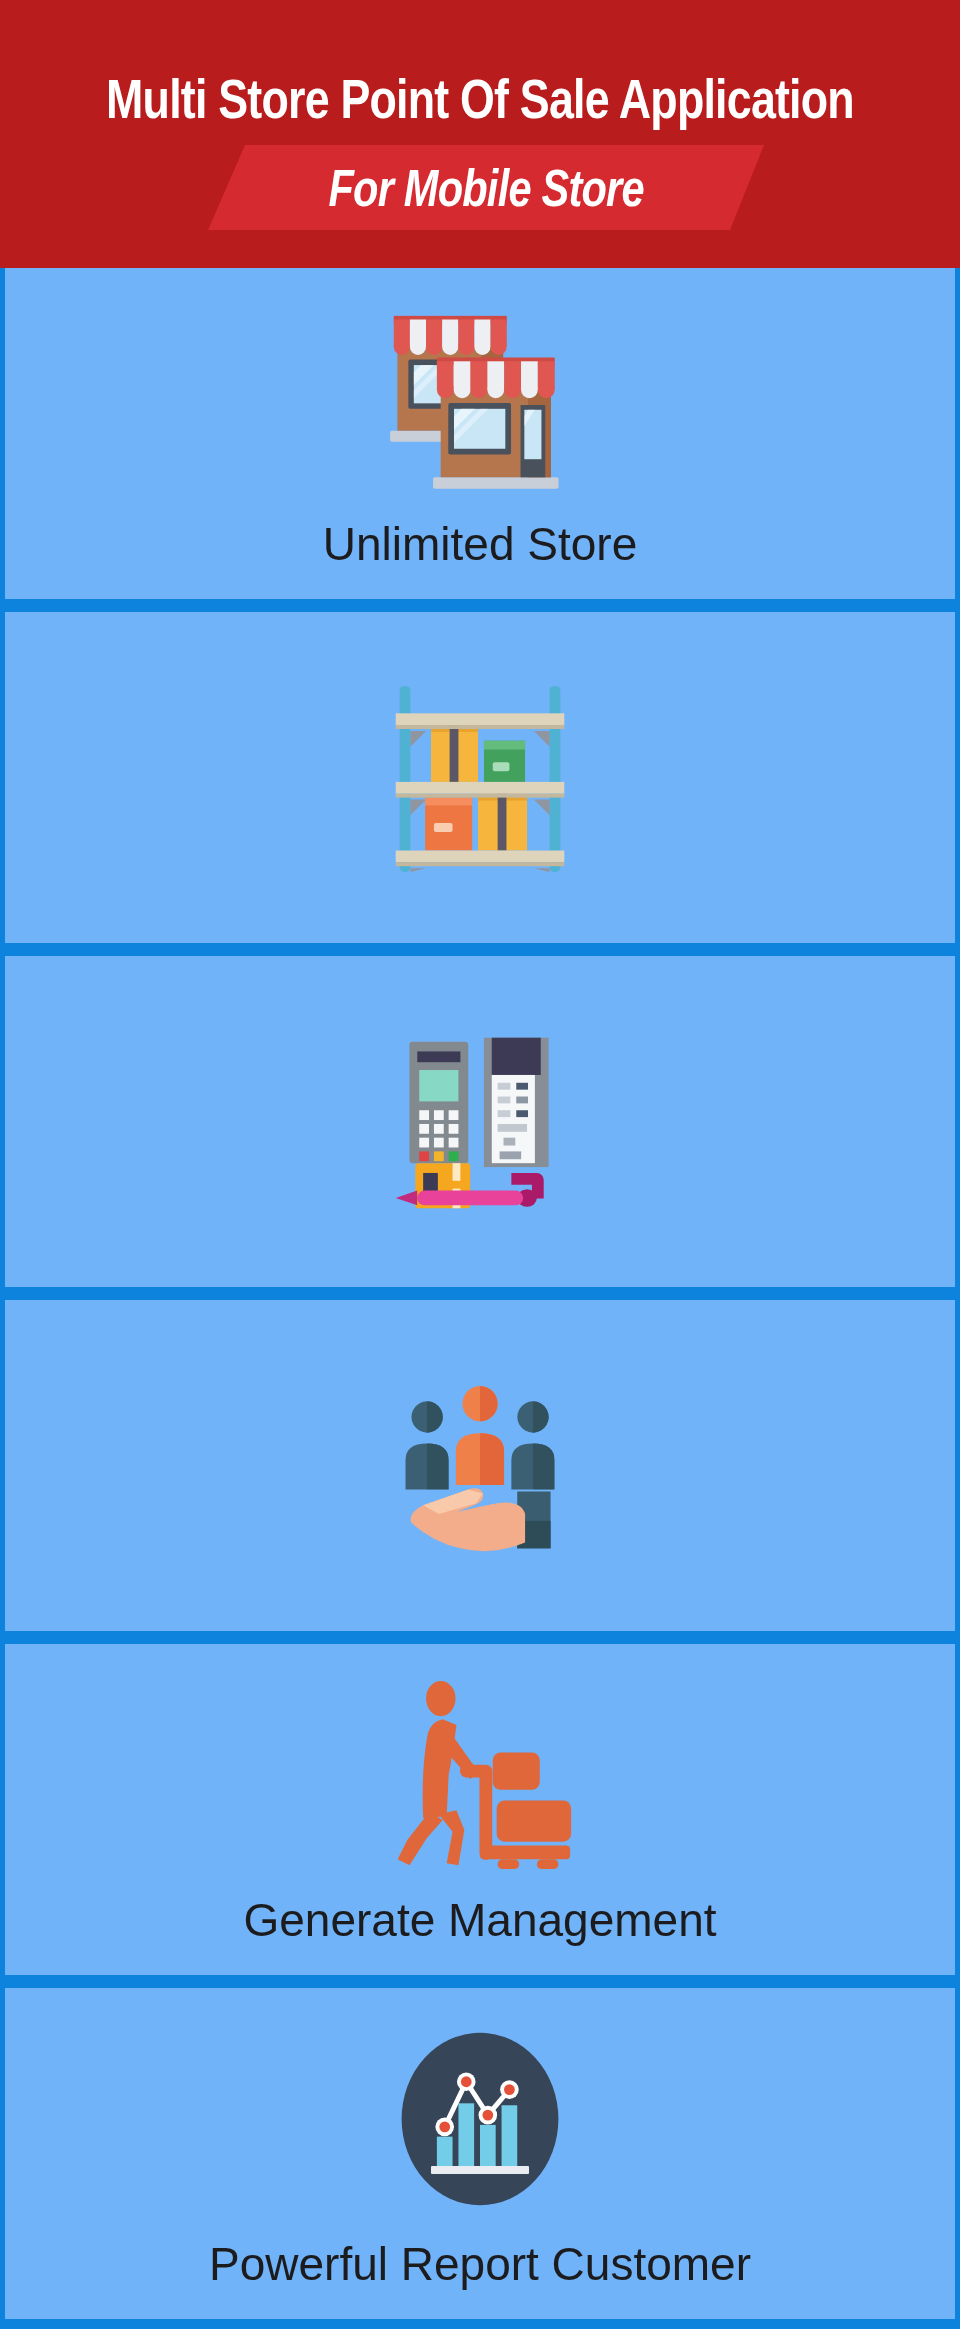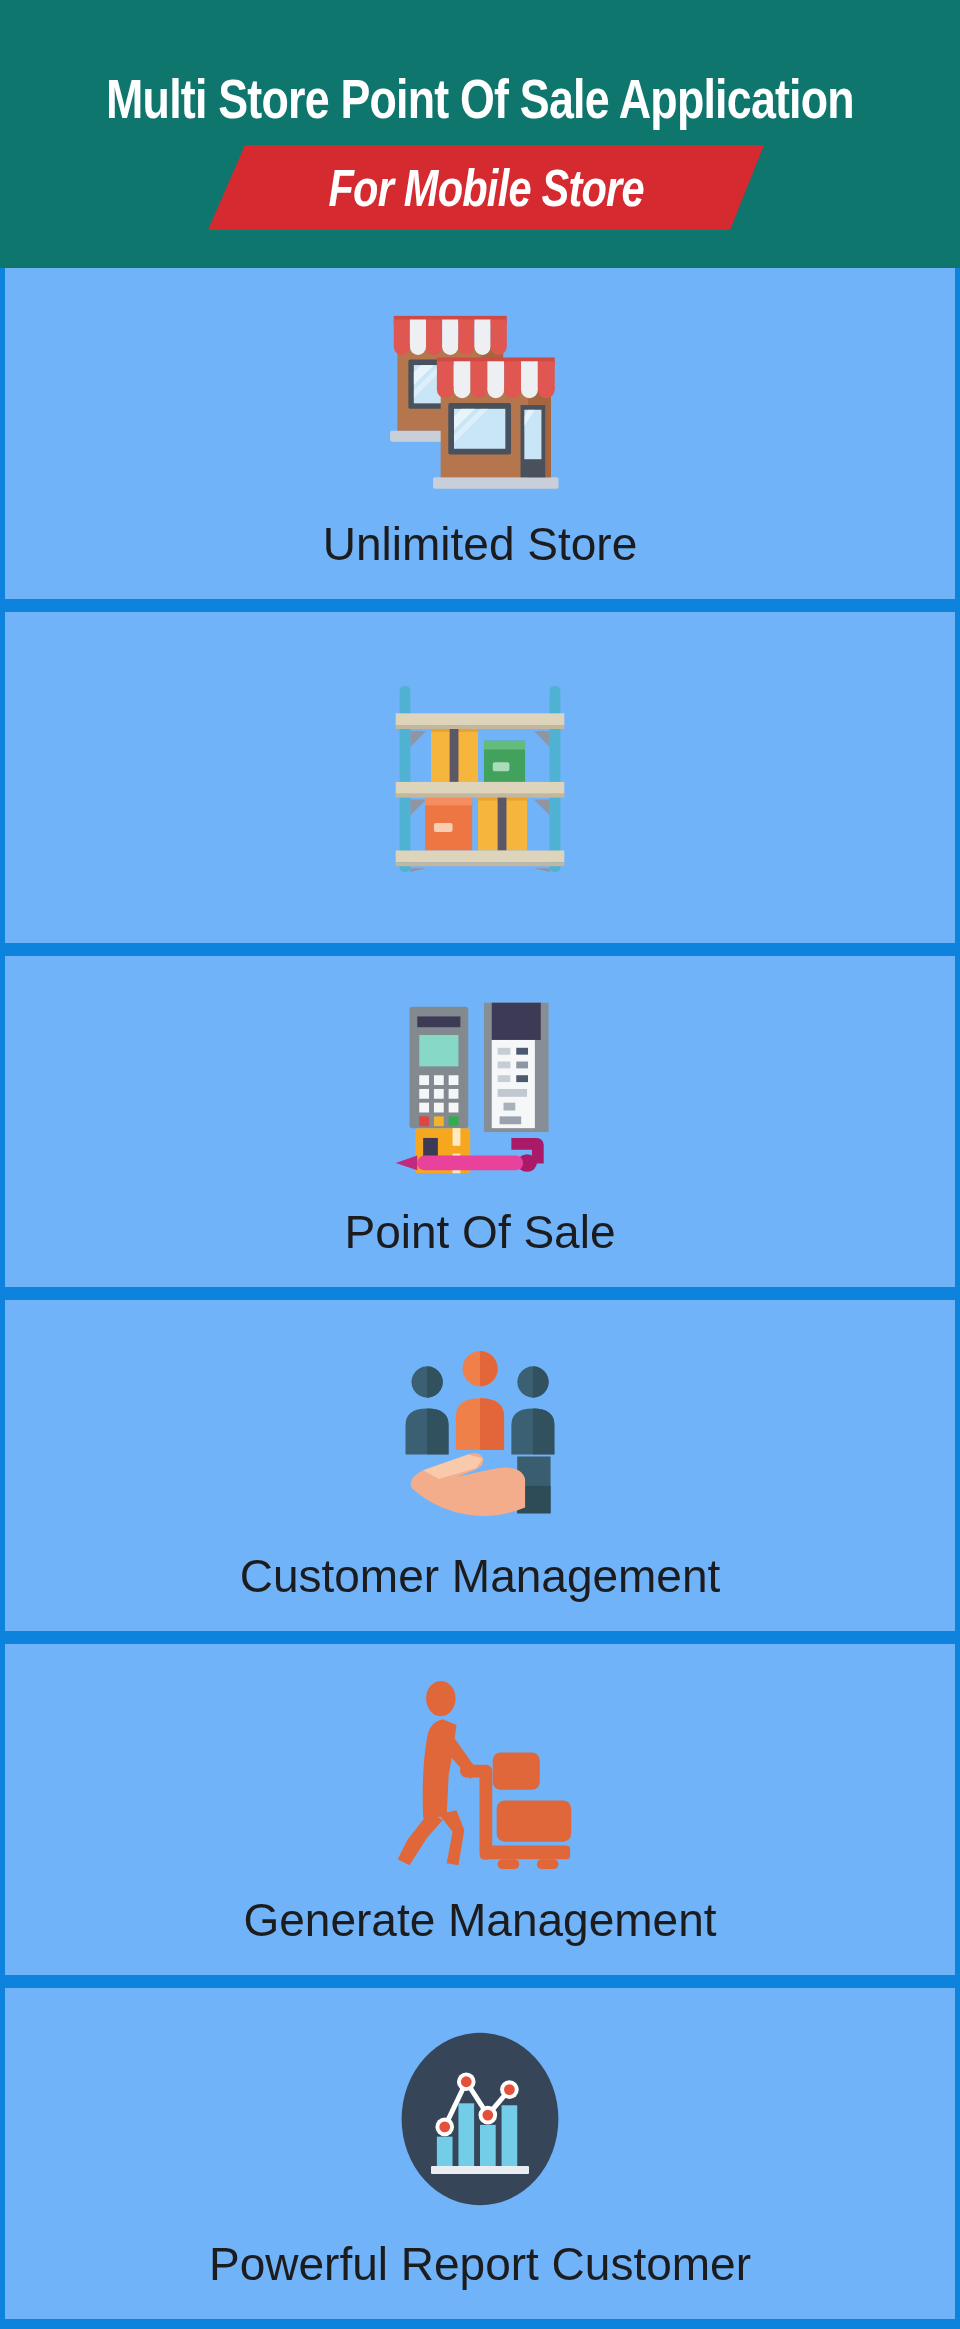--- a/index.html
+++ b/index.html
@@ -7,21 +7,21 @@
   body {
     height: 2329px;
     background: #0d83de;
     font-family: "Liberation Sans", sans-serif;
     overflow: hidden;
     position: relative;
   }
   .header {
     height: 268px;
     position: relative;
-    background: #0f766e;
+    background: #b91c1c;
   }
   .header h1 {
     padding-top: 66px;
     text-align: center;
     color: #ffffff;
     font-size: 56px;
     font-weight: bold;
     letter-spacing: -1px;
     transform: scaleX(0.80);
     transform-origin: 50% 50%;
@@ -225,21 +225,20 @@
       <rect x="118" y="102" width="30" height="8" fill="#c2c8cf"></rect>
       <rect x="124" y="116" width="12" height="8" fill="#aab1b9"></rect>
       <rect x="120" y="130" width="22" height="8" fill="#9aa3ad"></rect>
 
       <path d="M132,152 h26 a7,7 0 0 1 7,7 v19 h-12 v-14 h-21 z" fill="#ab1a68"></path>
       <ellipse cx="148" cy="177.5" rx="10" ry="9" fill="#ab1a68"></ellipse>
       <rect x="36" y="170" width="108" height="15" rx="7.5" fill="#e8429a"></rect>
       <polygon points="36,170 14,177.5 36,185" fill="#c22a7e"></polygon>
     </svg>
   </div>
-  <div class="feature-label">Point Of Sale</div>
 </div>
 
 <div class="section">
   <div class="icon-wrap">
     <svg width="196" height="196" viewBox="0 0 200 200">
       <defs>
         <path id="bust" d="M0,-46 a16,16 0 1 0 0.1,0 z M-22,44 V14 Q-22,-3 0,-3 Q22,-3 22,14 V44 Z"></path>
         <clipPath id="bustc">
             <use href="#bust"></use>
           </clipPath>
@@ -266,21 +265,20 @@
           </g>
       </g>
 
       <rect x="138" y="126" width="34" height="58" fill="#3a5d70"></rect>
       <rect x="138" y="156" width="34" height="28" fill="#2e4b58"></rect>
 
       <path d="M30,158 Q26,148 42,140 L88,124 Q100,120 103,128 Q105,136 94,140 L76,147 Q92,143 112,139 Q142,133 146,149 L146,178 Q112,192 80,184 Q52,178 30,158 Z" fill="#f4ad8a"></path>
       <polygon points="42,140 88,124 103,128 96,138 58,149" fill="#f9c9ab"></polygon>
     </svg>
   </div>
-  <div class="feature-label">Customer Management</div>
 </div>
 
 <div class="section">
   <div class="icon-wrap">
     <svg width="196" height="196" viewBox="0 0 200 200" fill="#e0673a">
 
       <ellipse cx="60" cy="22" rx="15" ry="18"></ellipse>
 
       <path d="M46,62 Q48,46 62,43 L76,49 Q72,80 68,100 L66,142 L42,144 Q40,96 46,62 Z"></path>
 

